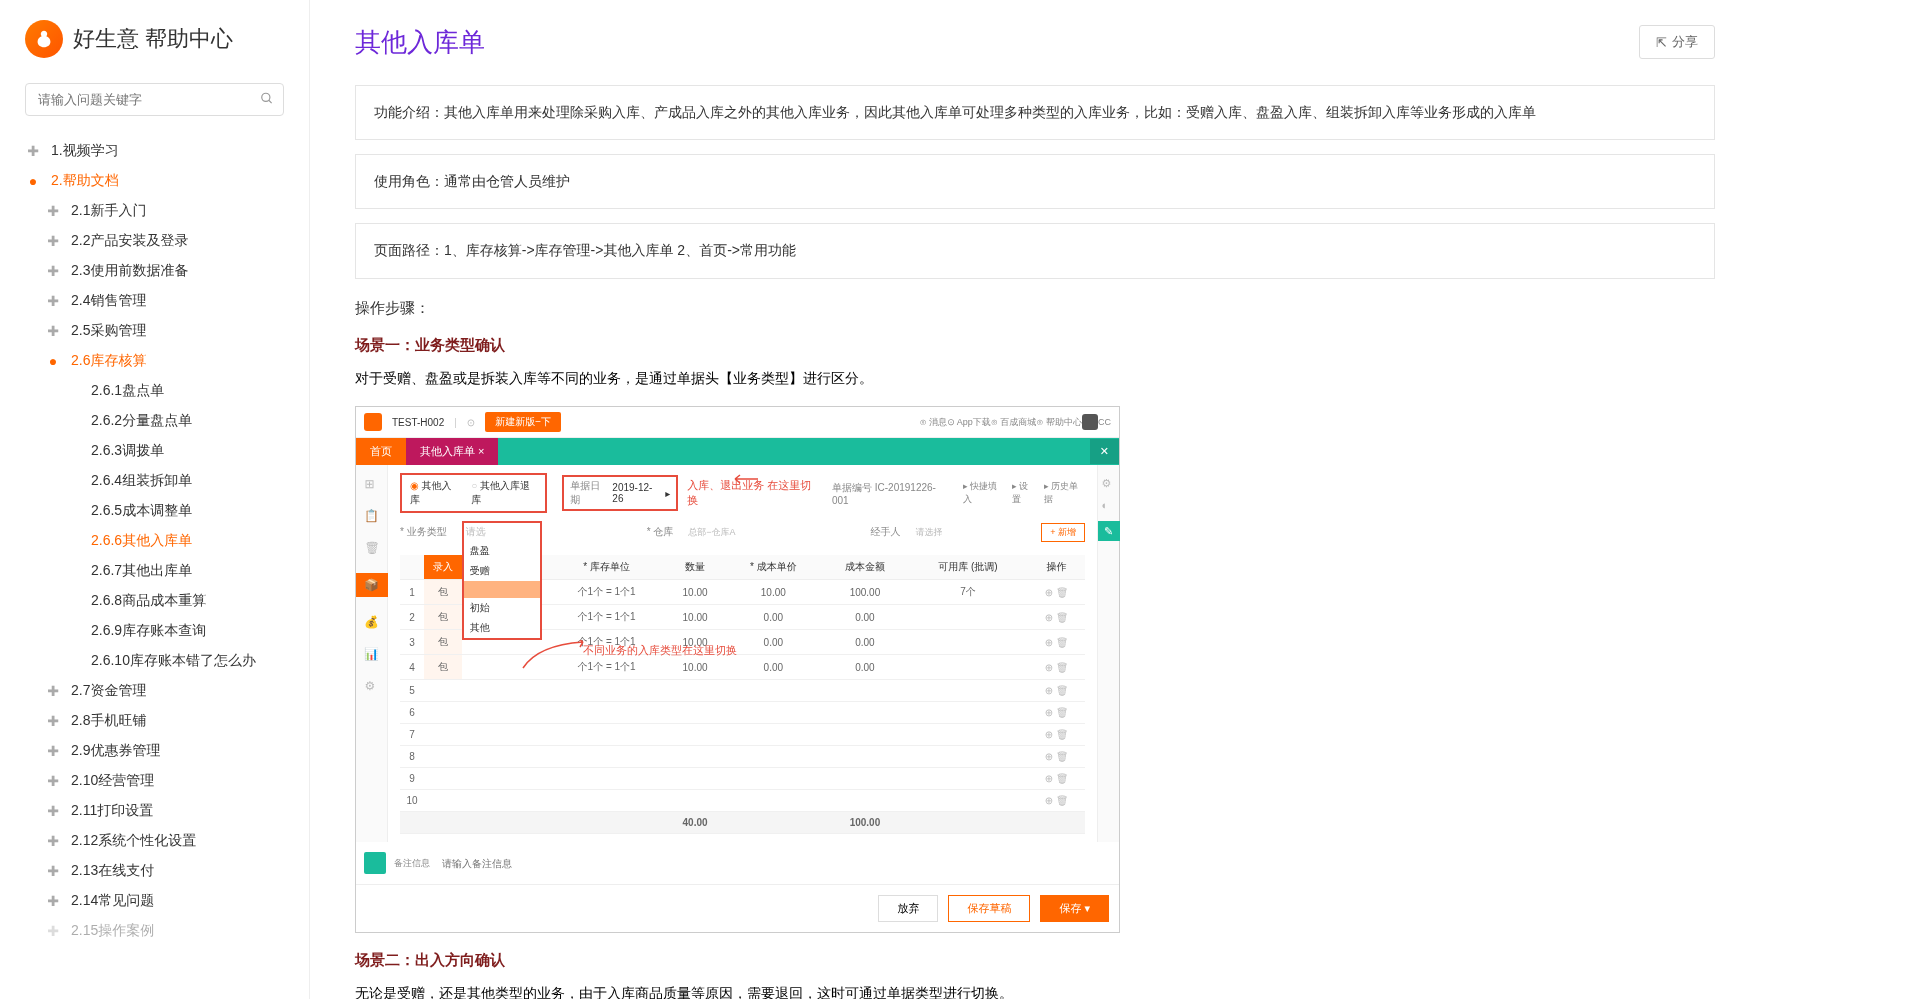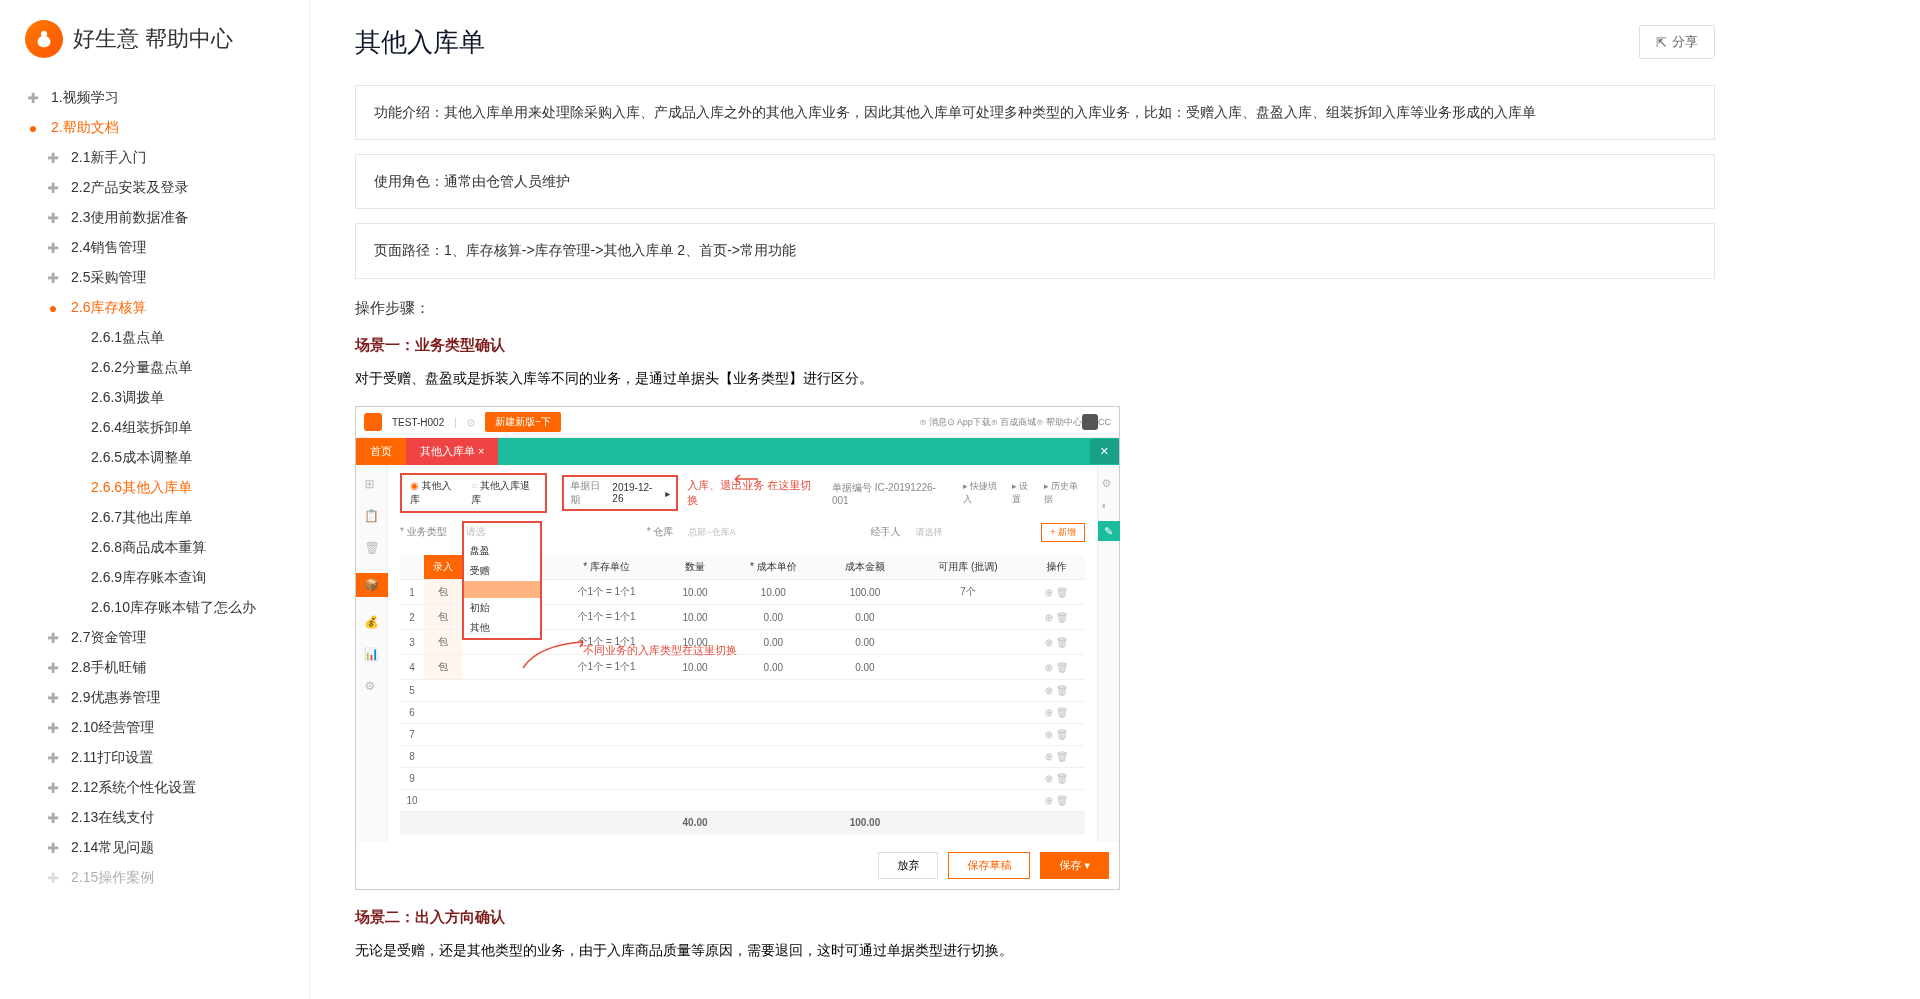--- a/index.html
+++ b/index.html
@@ -22,42 +22,42 @@
     .nav-item.active { color: #ff6600; }
     .nav-item .icon { width: 16px; height: 16px; margin-right: 10px; display: flex; align-items: center; justify-content: center; }
     .nav-sub { padding-left: 20px; }
     .nav-sub2 { padding-left: 40px; }
     .plus-icon { color: #aaa; font-size: 14px; }
     .minus-icon { color: #ff6600; font-size: 14px; }
     
     
     .main { flex: 1; padding: 25px 45px; max-width: 1450px; }
     .header-row { display: flex; justify-content: space-between; align-items: flex-start; margin-bottom: 25px; }
-    .page-title { font-size: 26px; font-weight: normal; color: #0f172a; }
+    .page-title { font-size: 26px; font-weight: normal; color: #6d28d9; }
     .share-btn { padding: 7px 16px; border: 1px solid #ddd; background: #fff; border-radius: 3px; cursor: pointer; font-size: 13px; color: #666; display: flex; align-items: center; gap: 5px; }
     
     .info-box { border: 1px solid #e5e5e5; padding: 14px 18px; margin-bottom: 14px; font-size: 14px; line-height: 1.8; color: #333; }
     
     .step-title { font-size: 15px; margin: 20px 0 15px; color: #333; }
     .scene-title { font-size: 15px; font-weight: bold; margin: 18px 0 10px; color: #7f1d1d; }
     .content-text { font-size: 14px; line-height: 1.9; color: #000000; margin-bottom: 10px; }
     
     
     .screenshot { border: 1px solid #ccc; margin: 15px 0; width: 765px; background: #fff; font-size: 11px; }
     .ss-topbar { background: #fff; padding: 5px 8px; display: flex; align-items: center; justify-content: space-between; border-bottom: 1px solid #eee; font-size: 10px; }
     .ss-top-left { display: flex; align-items: center; gap: 10px; }
     .ss-logo { width: 18px; height: 18px; background: #ff6600; border-radius: 3px; }
     .ss-btn-orange { background: #ff6600; color: #fff; padding: 3px 10px; border-radius: 2px; font-size: 10px; }
     .ss-top-right { display: flex; align-items: center; gap: 0; color: #888; font-size: 9px; }
     .ss-avatar { width: 16px; height: 16px; background: #555; border-radius: 3px; }
     
     .ss-tabs { background: #1abc9c; display: flex; align-items: center; }
     .ss-tab { padding: 6px 14px; color: #fff; font-size: 11px; }
     .ss-tab.home { background: #ff6600; }
-    .ss-tab.active { background: #ef4444; }
+    .ss-tab.active { background: #be185d; }
     .ss-cross { margin-left: auto; padding: 6px 10px; color: #fff; background: #16a085; }
     
     .ss-body { display: flex; }
     .ss-leftbar { width: 32px; background: #fafafa; border-right: 1px solid #eee; display: flex; flex-direction: column; gap: 18px; padding-top: 12px; align-items: center; }
     .ss-leftbar-icon { width: 14px; height: 14px; color: #bbb; font-size: 12px; }
     .ss-leftbar-icon.active { color: #ff6600; background: #ff6600; width: 32px; height: 24px; display: flex; align-items: center; justify-content: center; }
     
     .ss-main { flex: 1; padding: 8px 12px; }
     .ss-form-row { display: flex; align-items: center; gap: 15px; margin-bottom: 8px; font-size: 10px; }
     .ss-radio-group { border: 2px solid #e74c3c; padding: 4px 8px; display: inline-flex; gap: 12px; }
@@ -103,20 +103,29 @@
   <aside class="sidebar">
     <div class="logo-row">
       <div class="logo-icon">
         <svg viewBox="0 0 24 24">
             <path fill="#fff" d="M12 3c-2 0-3.5 1.5-3.5 3.5 0 1 .4 1.8 1 2.5-2.5.8-4.5 3-4.5 6 0 3.5 3 6 7 6s7-2.5 7-6c0-3-2-5.2-4.5-6 .6-.7 1-1.5 1-2.5C15.5 4.5 14 3 12 3z"></path>
           </svg>
       </div>
       <span class="logo-text">好生意 帮助中心</span>
     </div>
 
+    <div class="search-box">
+      <input class="search-input" placeholder="请输入问题关键字" style="">
+      <span class="search-icon">
+        <svg width="14" height="14" viewBox="0 0 24 24">
+            <circle cx="10" cy="10" r="7" fill="none" stroke="#999" stroke-width="2"></circle>
+            <line x1="15" y1="15" x2="20" y2="20" stroke="#999" stroke-width="2"></line>
+          </svg>
+      </span>
+    </div>
 
     <div class="nav-item">
       <span class="icon plus-icon">✚</span>
       <span>1.视频学习</span>
     </div>
     <div class="nav-item active">
       <span class="icon minus-icon">●</span>
       <span>2.帮助文档</span>
     </div>
     <div id="docs-children">
@@ -463,20 +472,25 @@
               </svg>
           </div>
           <div class="red-annotation" style="position:absolute; left:195px; top:178px;">不同业务的入库类型在这里切换</div>
         </div>
         <div class="ss-rightbar">
           <span class="ss-rightbar-icon">⚙</span>
           <span class="ss-rightbar-icon">◐</span>
           <span class="ss-rightbar-icon teal">✎</span>
         </div>
       </div>
+      <div class="ss-remark">
+        <div class="ss-remark-icon"></div>
+        <div style="font-size:9px;color:#888">备注信息</div>
+        <input class="ss-remark-input" placeholder="请输入备注信息" style="">
+      </div>
       <div class="ss-footer">
         <button class="ss-foot-btn">放弃</button>
         <button class="ss-foot-btn outline">保存草稿</button>
         <button class="ss-foot-btn primary"><span>保存</span> ▾</button>
       </div>
     </div>
 
     <div class="scene-title">场景二：出入方向确认</div>
     <div class="content-text">无论是受赠，还是其他类型的业务，由于入库商品质量等原因，需要退回，这时可通过单据类型进行切换。</div>
 

